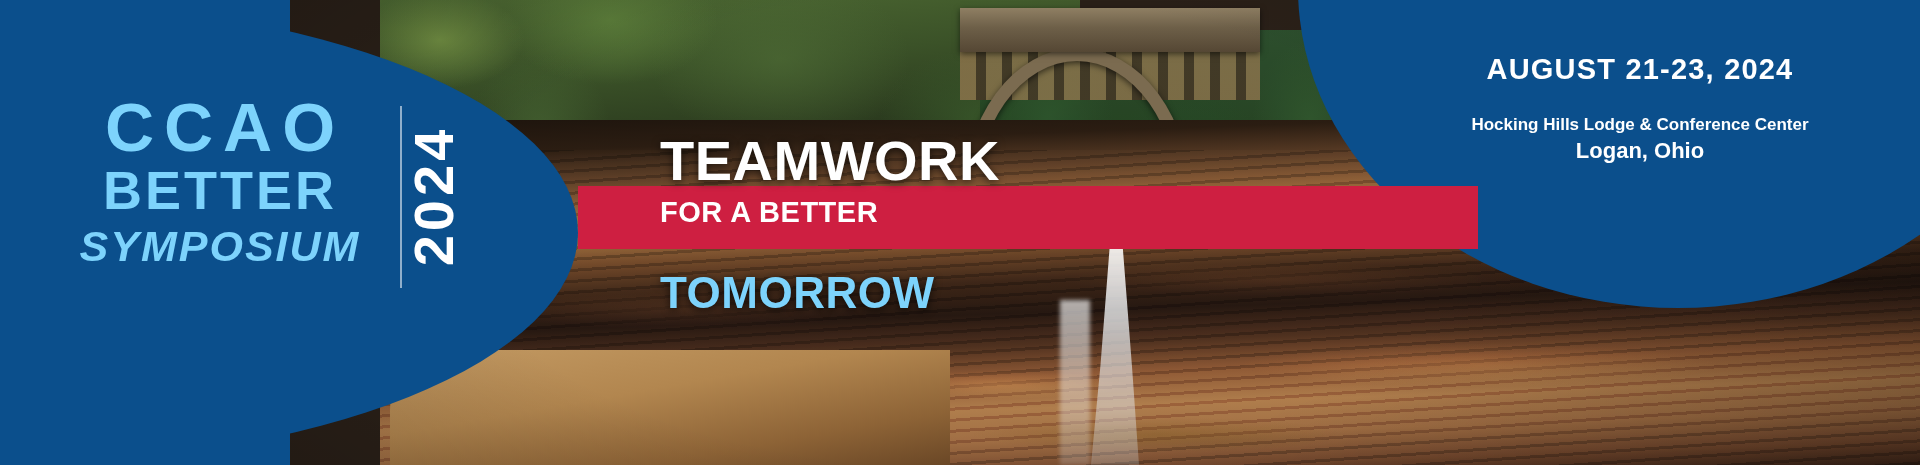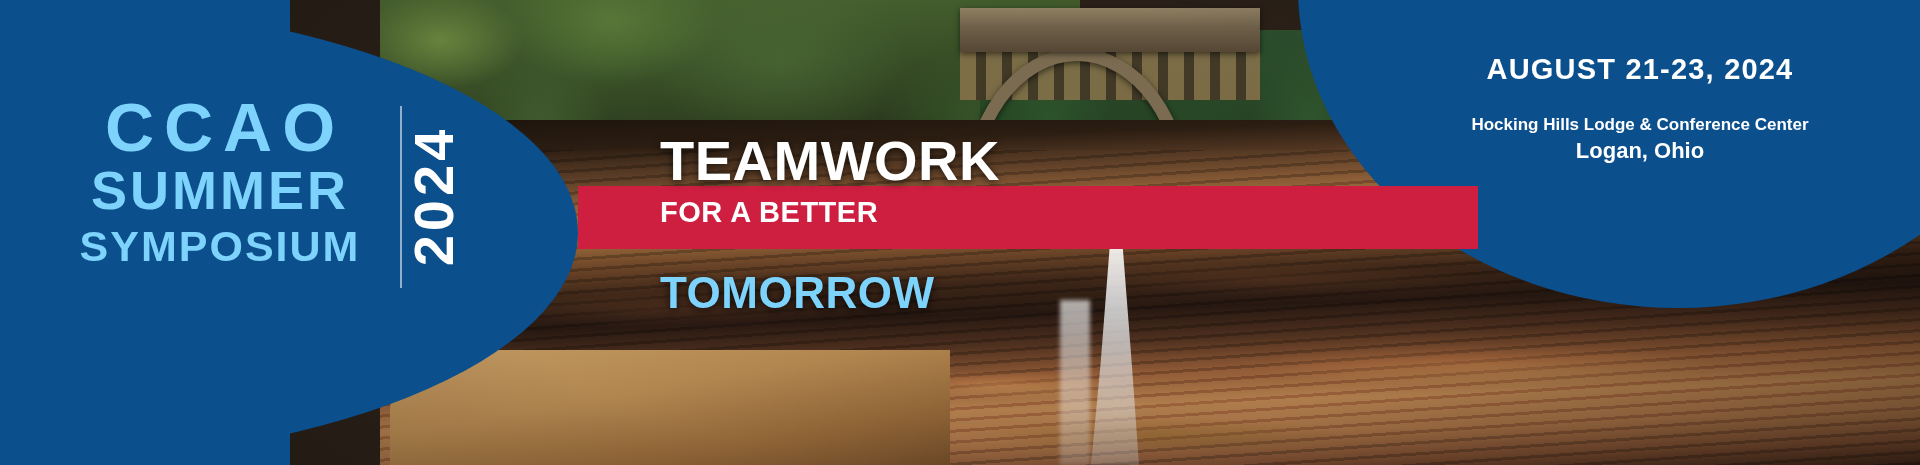--- a/index.html
+++ b/index.html
@@ -190,20 +190,21 @@
     font-size: 54px;
     font-weight: 700;
     letter-spacing: 3px;
     line-height: 1.12;
   }
   .lockup .l3 {
     font-size: 43px;
     font-weight: 700;
     letter-spacing: 2px;
     line-height: 1.18;
+    font-style: italic;
   }
   .lockup-rule {
     position: absolute;
     left: 400px; top: 106px;
     width: 2px; height: 182px;
     background: rgba(255,255,255,.55);
   }
   .year {
     position: absolute;
     left: 333px; top: 96px;
@@ -301,21 +302,21 @@
   </div>
 
   <div class="left-panel"></div>
   <div class="left-panel-fill"></div>
   <div class="right-circle"></div>
 
   <div class="red-band"></div>
 
   <div class="lockup">
     <div class="l1">CCAO</div>
-    <div class="l2">SUMMER</div>
+    <div class="l2">BETTER</div>
     <div class="l3">SYMPOSIUM</div>
   </div>
   <div class="lockup-rule"></div>
   <div class="year">2024</div>
 
   <div class="tagline">
     <div class="tag-line1">TEAMWORK</div>
     <div class="tag-line2">FOR A BETTER</div>
     <div class="tag-line3">TOMORROW</div>
   </div>

